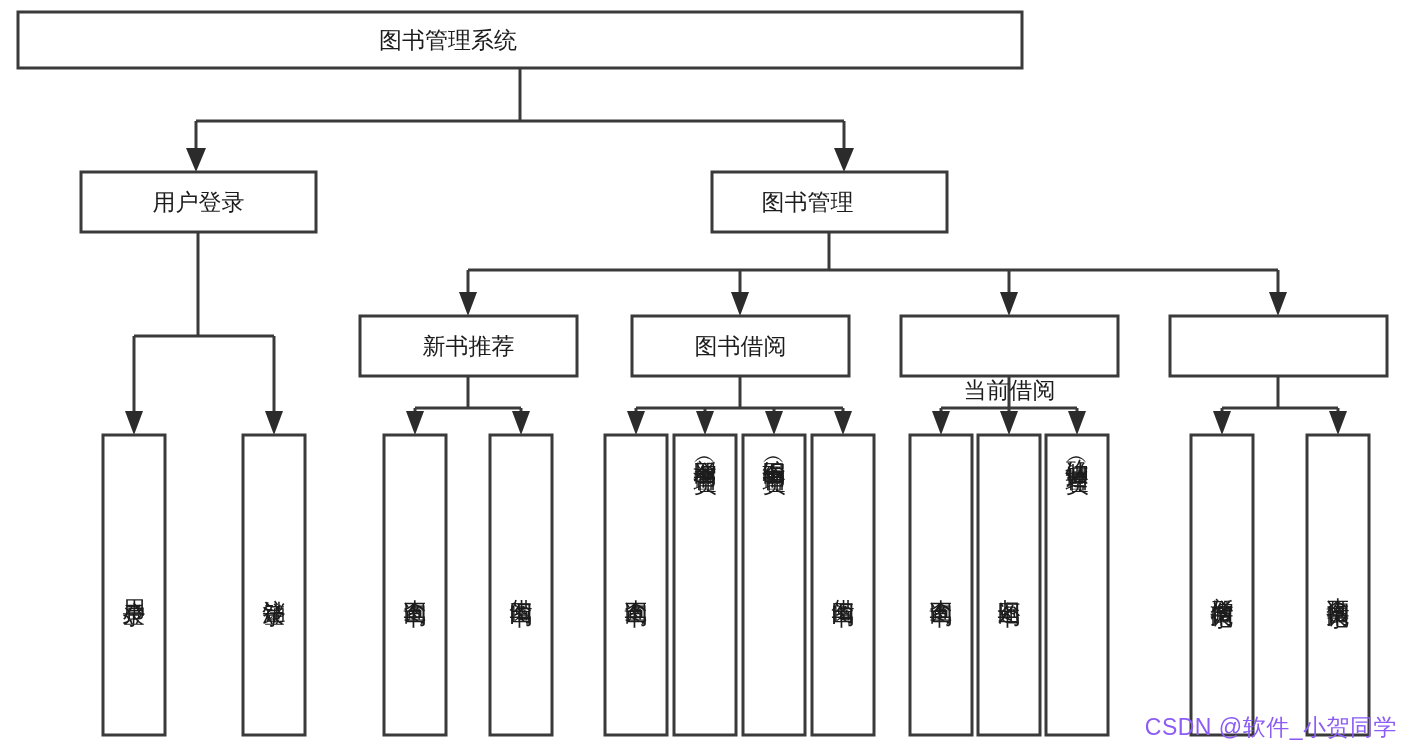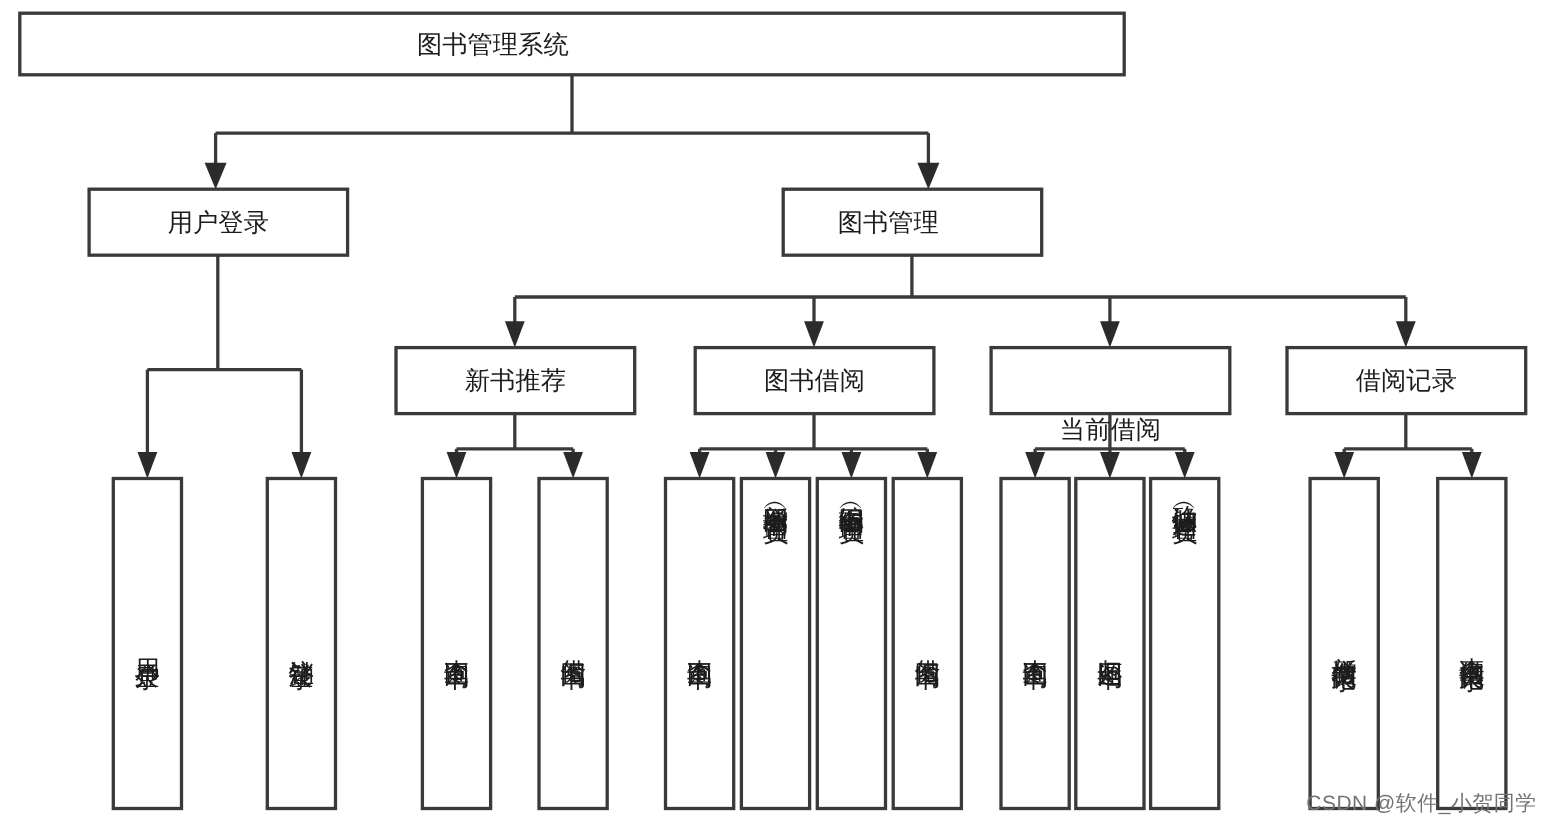--- a/index.html
+++ b/index.html
@@ -63,22 +63,22 @@
     font-size: 23px;
     color: #1c1c1c;
     white-space: nowrap;
     pointer-events: none;
   }
   .watermark {
     position: absolute;
     right: 8px;
     bottom: 4px;
     font-family: "Liberation Sans", "DejaVu Sans", sans-serif;
-    font-size: 19px;
-    color: #737373;
+    font-size: 23px;
+    color: #8b5cf6;
     letter-spacing: 0.5px;
     user-select: none;
   }
 </style>
 </head>
 <body>
 
 <div id="diagram-root">
 
   <svg class="diagram-canvas" viewBox="0 0 1405 747">
@@ -187,21 +187,20 @@
   </svg>
 
   <div class="hlabel-wrap" style="left:18px; top:12px; width:860px; height:56px;">图书管理系统</div>
 
   <div class="hlabel-wrap" style="left:81px; top:172px; width:235px; height:60px;">用户登录</div>
   <div class="hlabel-wrap" style="left:712px; top:172px; width:191px; height:60px;">图书管理</div>
 
   <div class="hlabel-wrap" style="left:360px; top:316px; width:217px; height:60px;">新书推荐</div>
   <div class="hlabel-wrap" style="left:632px; top:316px; width:217px; height:60px;border-radius:14px;">图书借阅</div>
   <div class="hlabel-wrap" style="left:901px; top:316px; width:217px; height:60px;margin-top:44px;">当前借阅</div>
-  <div class="hlabel-wrap" style="left:1170px; top:316px; width:217px; height:60px;">借阅记录</div>
 
   <div class="vlabel-wrap" style="left:103px; top:435px; width:62px; height:300px;">用户登录</div>
   <div class="vlabel-wrap" style="left:243px; top:435px; width:62px; height:300px;">注销登录</div>
 
   <div class="vlabel-wrap" style="left:384px; top:435px; width:62px; height:300px;">查询图书</div>
   <div class="vlabel-wrap" style="left:490px; top:435px; width:62px; height:300px;">借阅图书</div>
 
   <div class="vlabel-wrap" style="left:605px; top:435px; width:62px; height:300px;">查询图书</div>
   <div class="vlabel-wrap" style="left:674px; top:435px; width:62px; height:300px; justify-content:flex-start; padding-top:6px; box-sizing:border-box;">新增图书（管理员）</div>
   <div class="vlabel-wrap" style="left:743px; top:435px; width:62px; height:300px; justify-content:flex-start; padding-top:6px; box-sizing:border-box;">编辑图书（管理员）</div>

